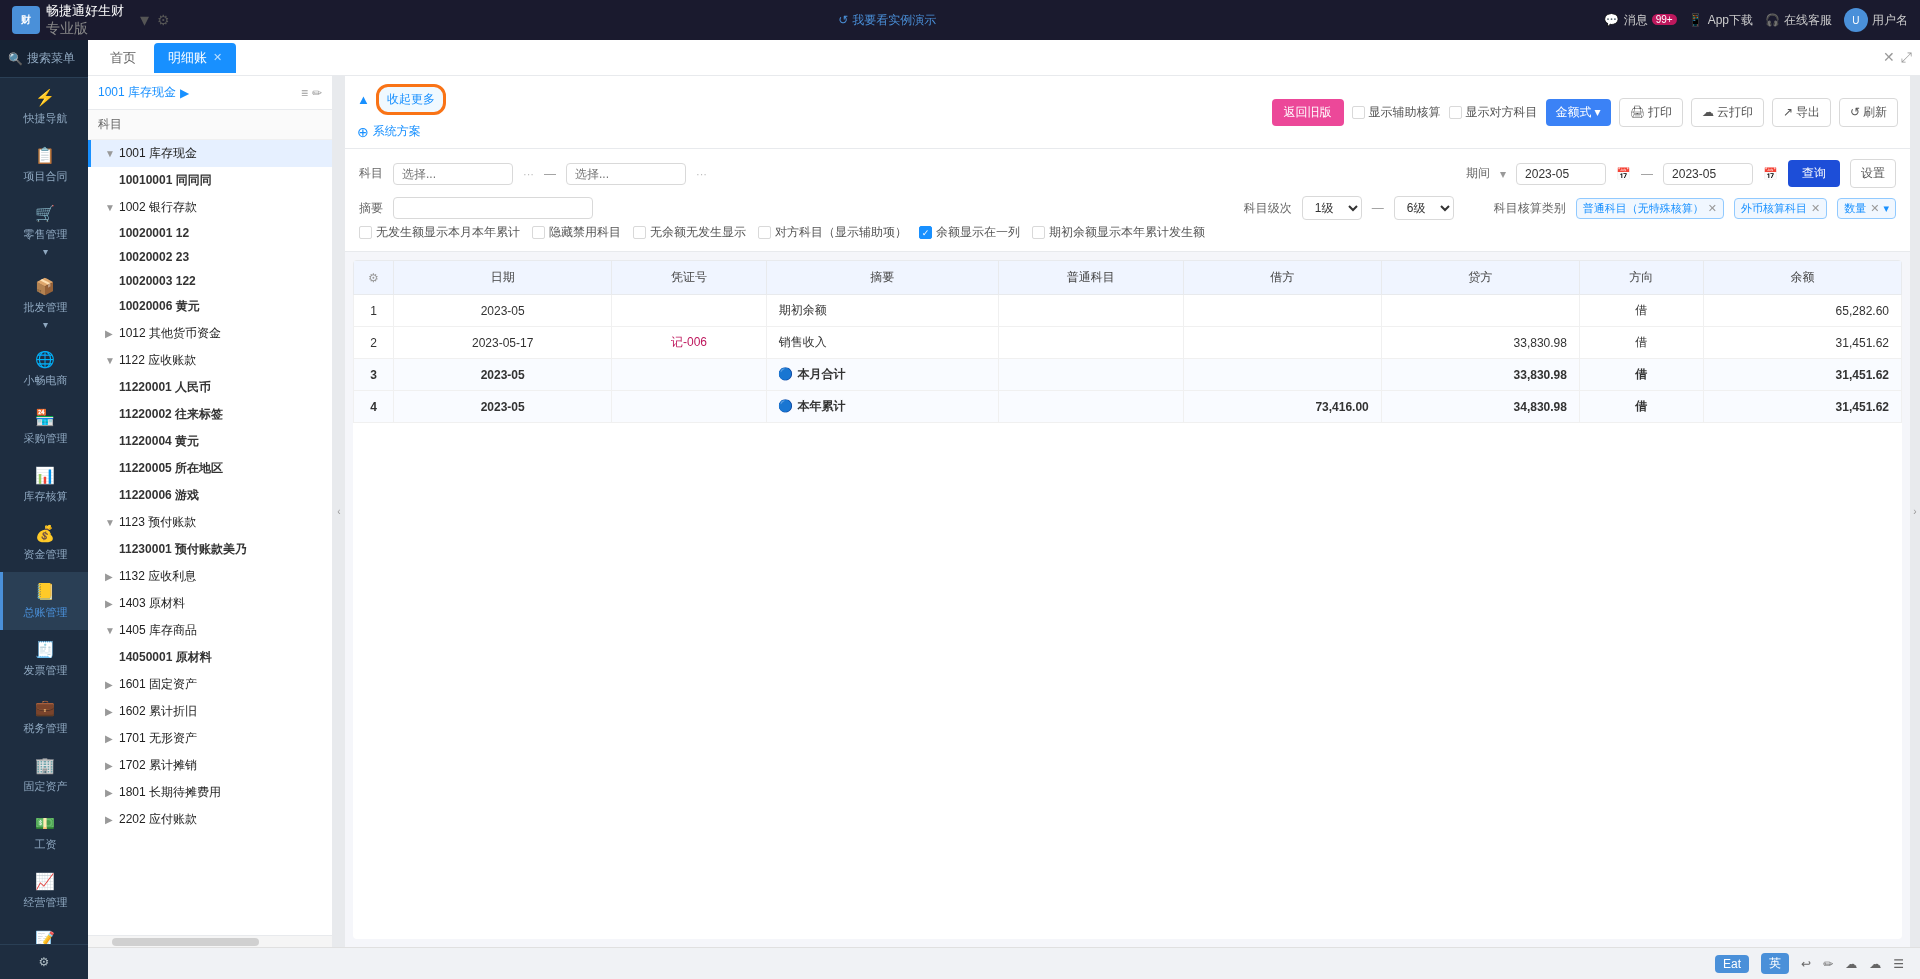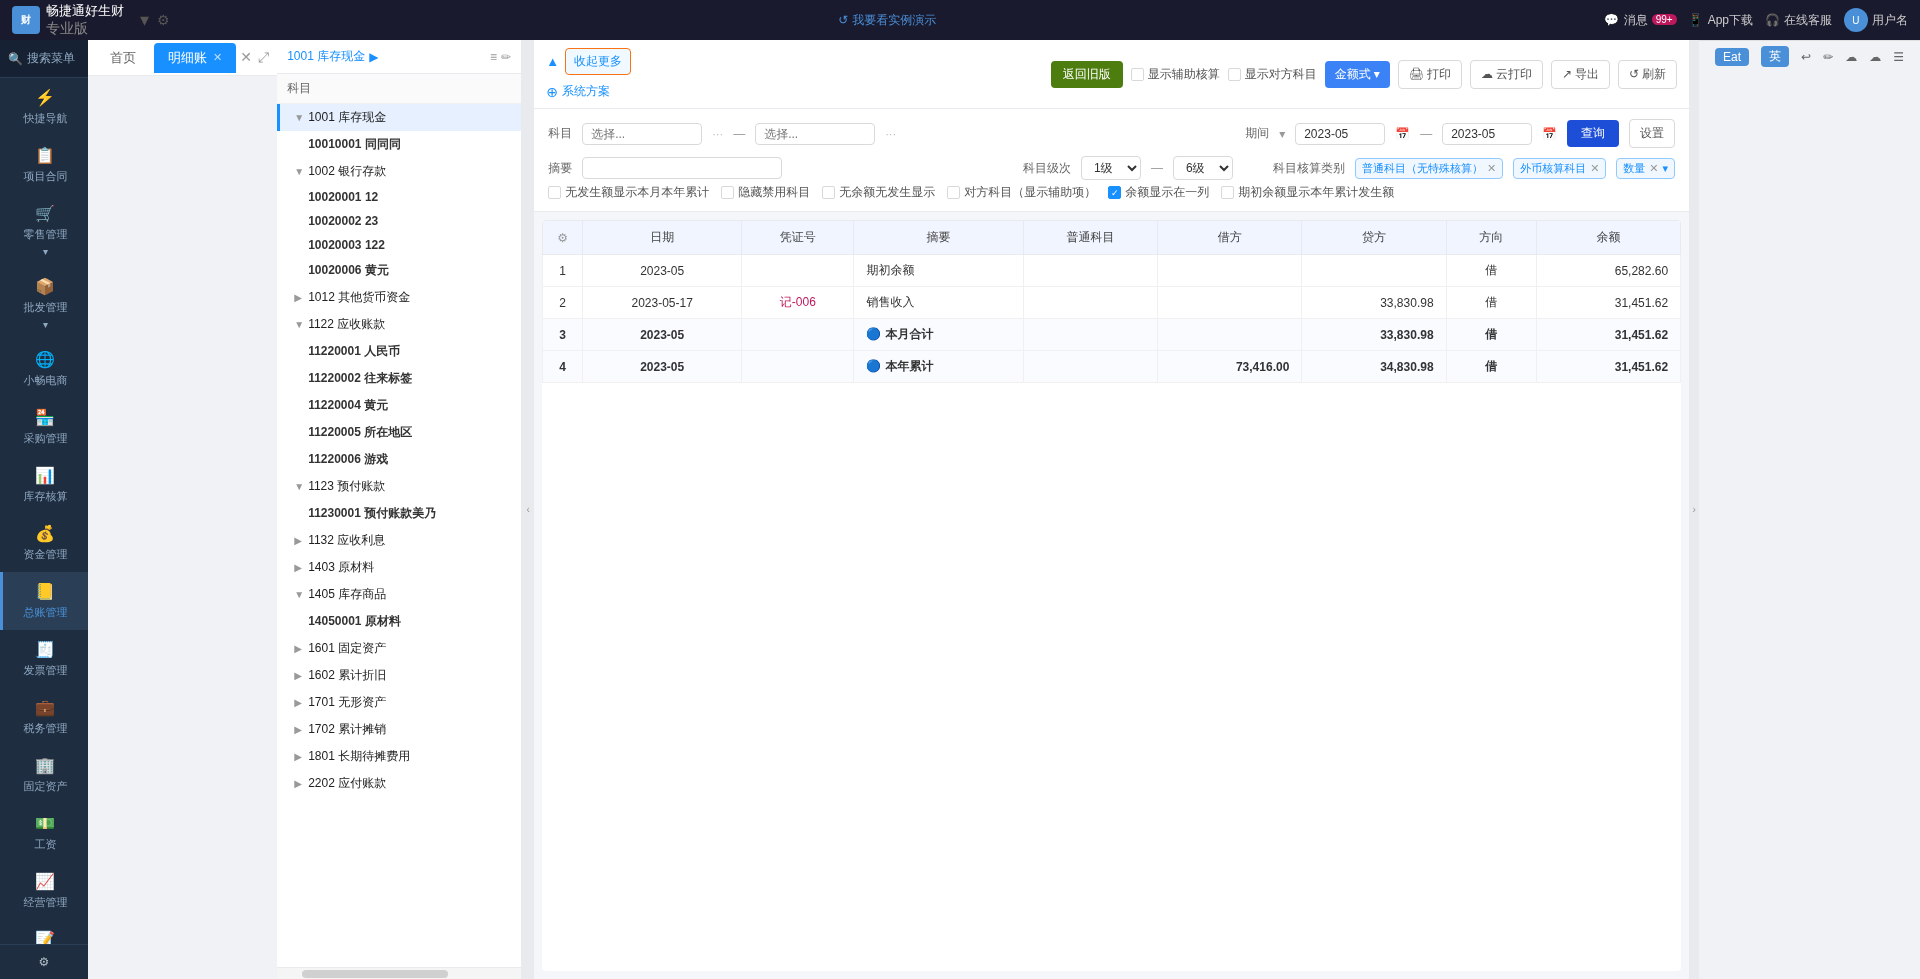--- a/index.html
+++ b/index.html
@@ -59,21 +59,21 @@
       color: #8fa8c0;
       font-size: 11px;
       gap: 4px;
       border-left: 3px solid transparent;
     }
     .sidebar-item.active { background: #2a3f55; color: #4a90d9; border-left-color: #4a90d9; }
     .sidebar-item-icon { font-size: 16px; }
     .sidebar-bottom { padding: 10px 8px; display: flex; justify-content: center; border-top: 1px solid #2a3f55; }
 
     
-    .content-area { flex: 1; display: flex; flex-direction: row; overflow: hidden; }
+    .content-area { flex: 1; display: flex; flex-direction: column; overflow: hidden; }
 
     
     .tab-bar {
       background: #fff;
       display: flex;
       align-items: center;
       border-bottom: 1px solid #e8eaed;
       padding: 0 8px;
       height: 36px;
       gap: 4px;
@@ -143,21 +143,21 @@
     .toolbar {
       background: #fff;
       padding: 8px 12px;
       display: flex;
       align-items: center;
       gap: 8px;
       border-bottom: 1px solid #e8eaed;
       flex-wrap: wrap;
     }
     .toolbar-right { margin-left: auto; display: flex; align-items: center; gap: 8px; }
-    .btn-back { background: #4d7c0f; color: white; border: none; padding: 5px 12px; border-radius: 4px; cursor: pointer; font-size: 12px; }
+    .btn-back { background: #ec4899; color: white; border: none; padding: 5px 12px; border-radius: 4px; cursor: pointer; font-size: 12px; }
     .checkbox-group { display: flex; align-items: center; gap: 4px; font-size: 12px; color: #555; }
     .btn-amount { background: #3b82f6; color: white; border: none; padding: 5px 10px; border-radius: 4px; cursor: pointer; font-size: 12px; display: flex; align-items: center; gap: 3px; }
     .btn-outline { background: white; color: #555; border: 1px solid #d9d9d9; padding: 5px 10px; border-radius: 4px; cursor: pointer; font-size: 12px; display: flex; align-items: center; gap: 3px; }
 
     
     .filter-area {
       background: #fff;
       padding: 10px 14px;
       border-bottom: 1px solid #e8eaed;
     }
@@ -232,21 +232,21 @@
       gap: 12px;
       font-size: 12px;
       color: #666;
     }
     .status-btn { display: flex; align-items: center; gap: 4px; cursor: pointer; padding: 2px 8px; border-radius: 4px; background: #4a90d9; color: white; }
 
     
     .collapse-side { width: 12px; background: #e8eaed; display: flex; align-items: center; justify-content: center; cursor: pointer; color: #999; font-size: 10px; }
 
     
-    .expand-more { display: flex; align-items: center; gap: 4px; color: #1890ff; font-size: 12px; cursor: pointer; padding: 4px 8px; border: 1px solid #f97316; border-radius: 4px; background: #f0f9ff; justify-content: flex-end; }
+    .expand-more { display: flex; align-items: center; gap: 4px; color: #1890ff; font-size: 12px; cursor: pointer; padding: 4px 8px; border: 3px solid #f97316; border-radius: 12px; background: #f0f9ff; justify-content: flex-end; }
   </style>
 </head>
 <body>
 
 <div class="top-bar">
   <div class="top-bar-left">
     <div class="logo-area">
       <div class="logo-icon">财</div>
       <div>
         <div class="logo-text">畅捷通好生财</div>

